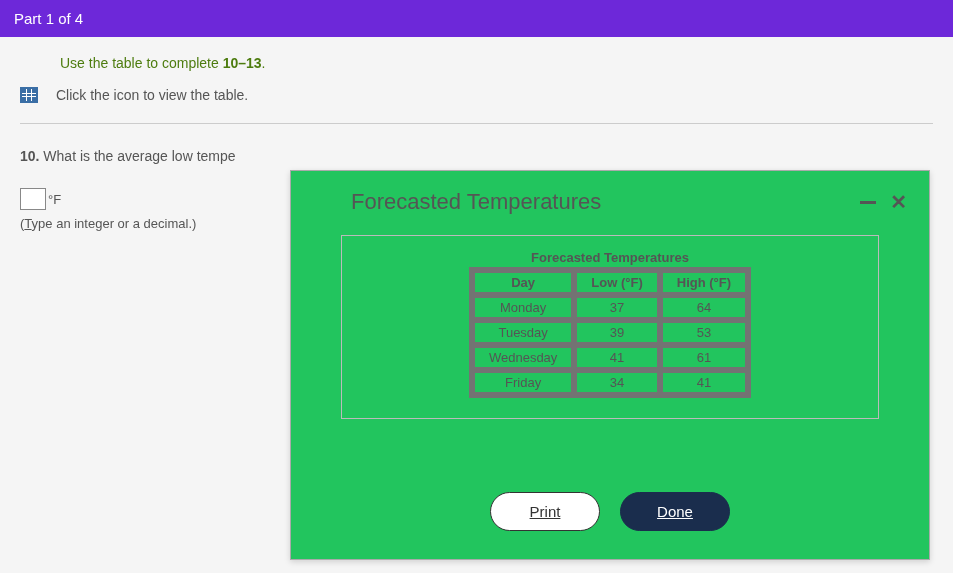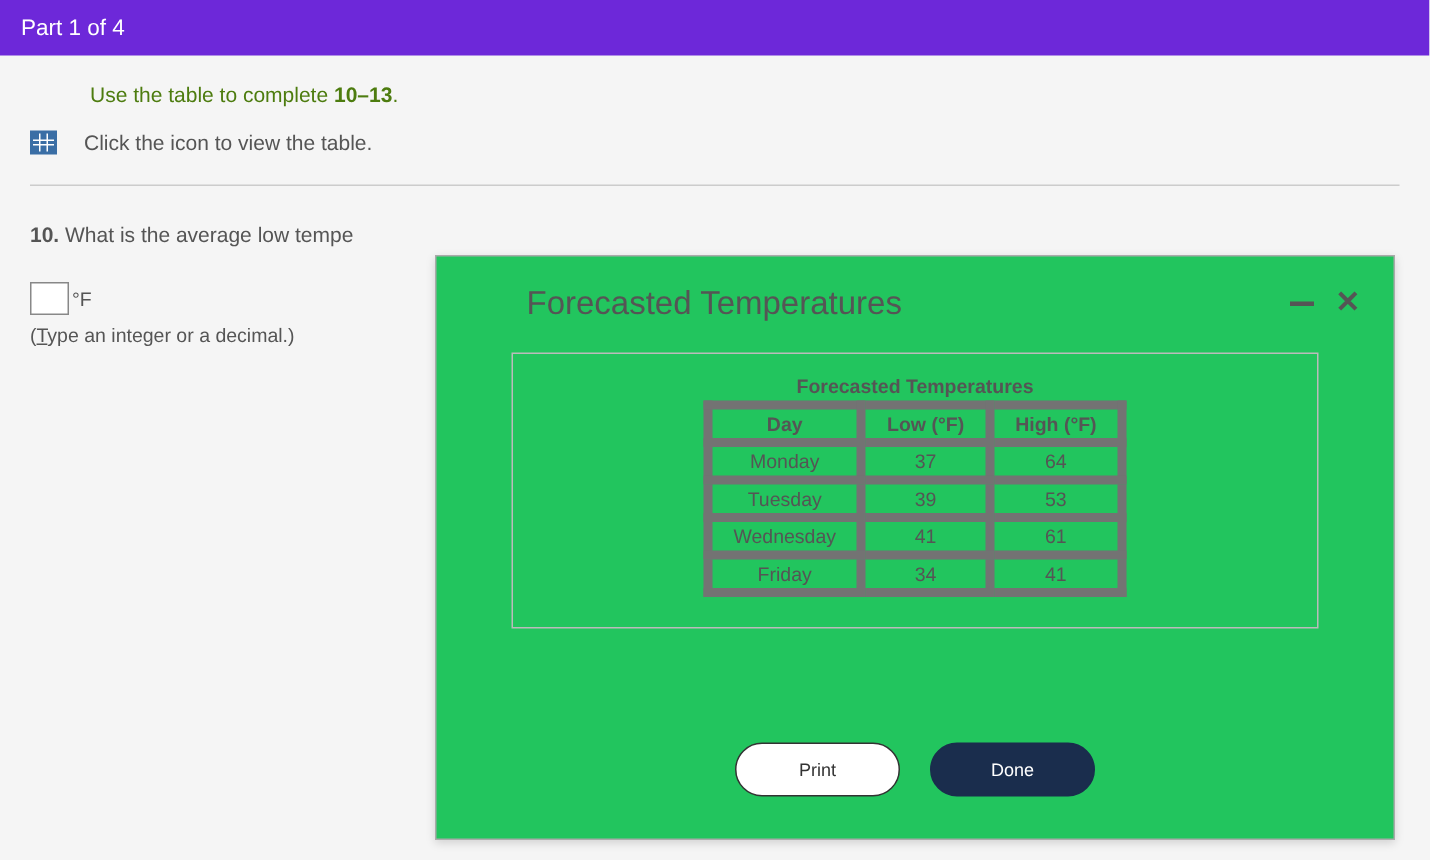--- a/index.html
+++ b/index.html
@@ -160,26 +160,27 @@
   .modal-footer {
     display: flex;
     justify-content: center;
     gap: 20px;
     padding: 24px 0 28px 0;
   }
   .btn {
     min-width: 110px;
     padding: 10px 26px;
     border-radius: 999px;
-    font-size: 12px;
+    font-size: 15px;
     text-align: center;
     cursor: pointer;
     border: 1px solid #333;
     background: #fff;
     color: #333;
+    text-decoration: underline;
   }
   .btn-primary {
     background: #1a2d4d;
     color: #fff;
     border-color: #1a2d4d;
   }
 </style>
 </head>
 <body>
 

